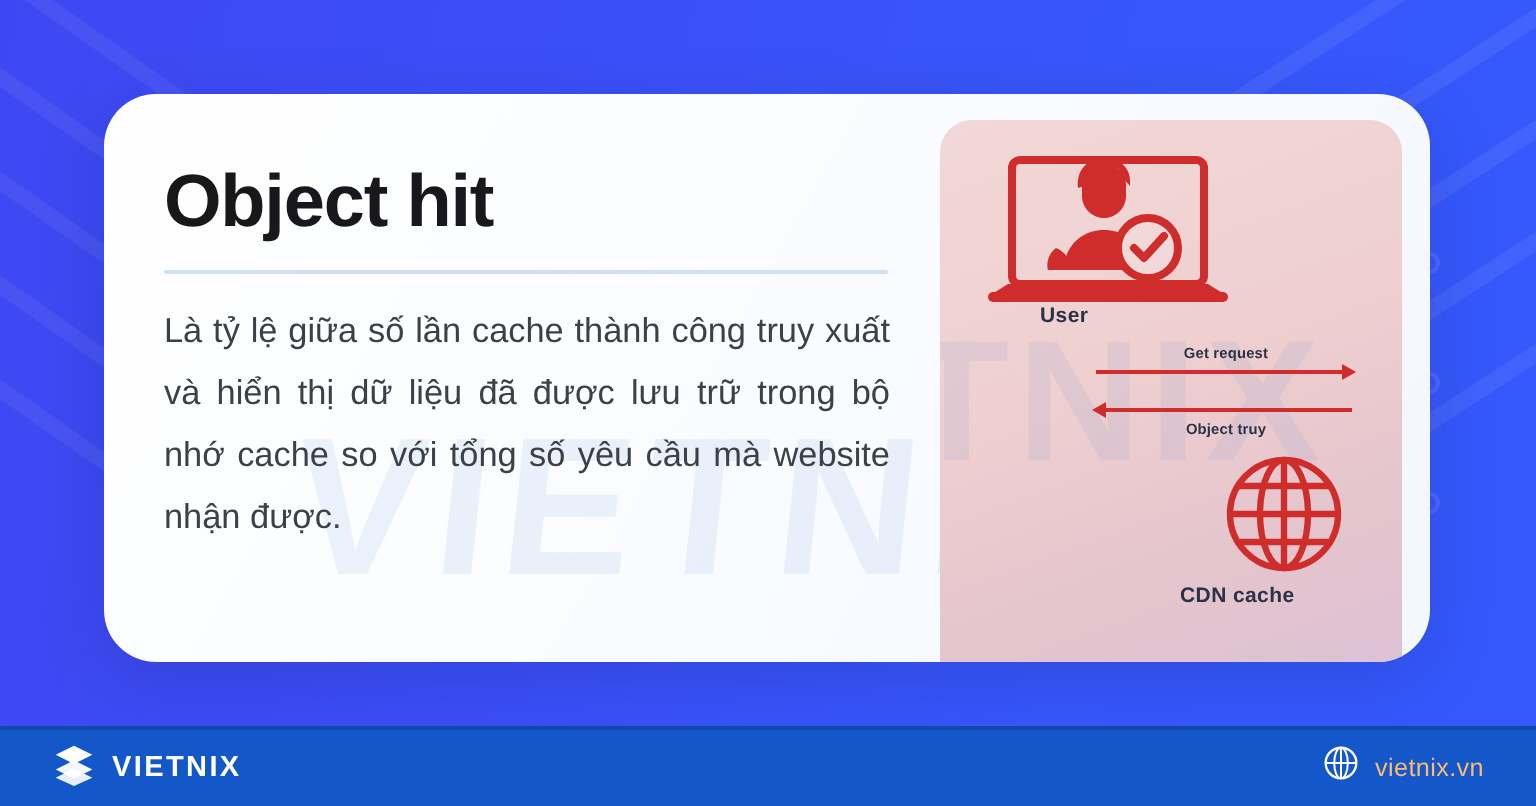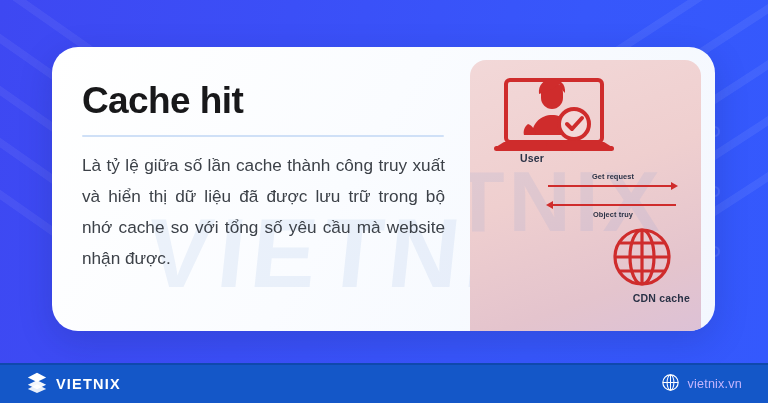--- a/index.html
+++ b/index.html
@@ -147,21 +147,21 @@
     top: 17px;
   }
   .dg-label {
     position: absolute;
     font-size: 10.5px;
     font-weight: 700;
     color: #2a3246;
     letter-spacing: 0.2px;
   }
   .label-user { left: 50px; top: 92px; width: 110px; text-align: left; }
-  .label-cdn  { left: 120px; top: 232px; width: 100px; text-align: right; }
+  .label-cdn  { left: 120px; top: 232px; width: 100px; text-align: left; }
   .arrows {
     position: absolute;
     left: 78px;
     top: 112px;
     width: 130px;
     height: 52px;
   }
   .arrow-cap {
     position: absolute;
     font-size: 7.4px;
@@ -226,21 +226,21 @@
     font-size: 14.5px;
     font-weight: 700;
     letter-spacing: 1.2px;
   }
   .site {
     display: flex;
     align-items: center;
     gap: 9px;
   }
   .site-url {
-    color: #c4b5fd;
+    color: #fdba74;
     font-size: 12.6px;
     letter-spacing: 0.2px;
   }
 </style>
 </head>
 <body>
 
 <div class="stage">
 
   <div class="bg-pattern">
@@ -262,21 +262,21 @@
     <div class="bg-dot" style="right:48px;top:186px"></div>
     <div class="bg-dot" style="right:48px;top:246px"></div>
     <div class="bg-dot" style="left:216px;top:372px"></div>
   </div>
 
   <div class="card">
 
     <div class="card-watermark">VIETNIX</div>
 
     <div class="text-col">
-      <h1 class="title">Cache hit</h1>
+      <h1 class="title">Object hit</h1>
       <div class="title-rule"></div>
       <p class="body-text">Là tỷ lệ giữa số lần cache thành công truy xuất và hiển thị dữ liệu đã được lưu trữ trong bộ nhớ cache so với tổng số yêu cầu mà website nhận được.</p>
     </div>
 
     <div class="diagram">
       <div class="diagram-wm">TNIX</div>
 
       <span class="laptop">
         <svg width="120" height="78" viewBox="0 0 120 78">
           <rect x="12" y="3" width="96" height="62" rx="4" fill="none" stroke="#cf2c2c" stroke-width="4"></rect>

